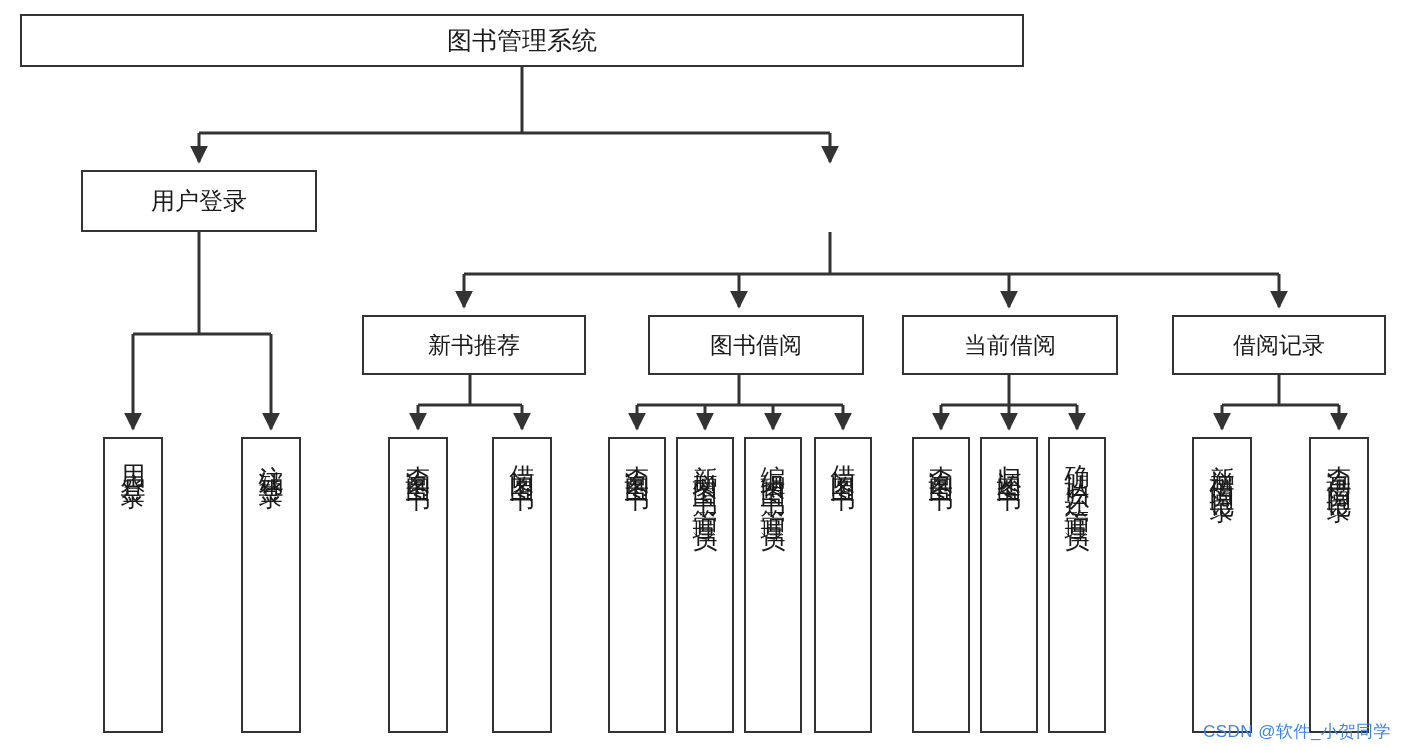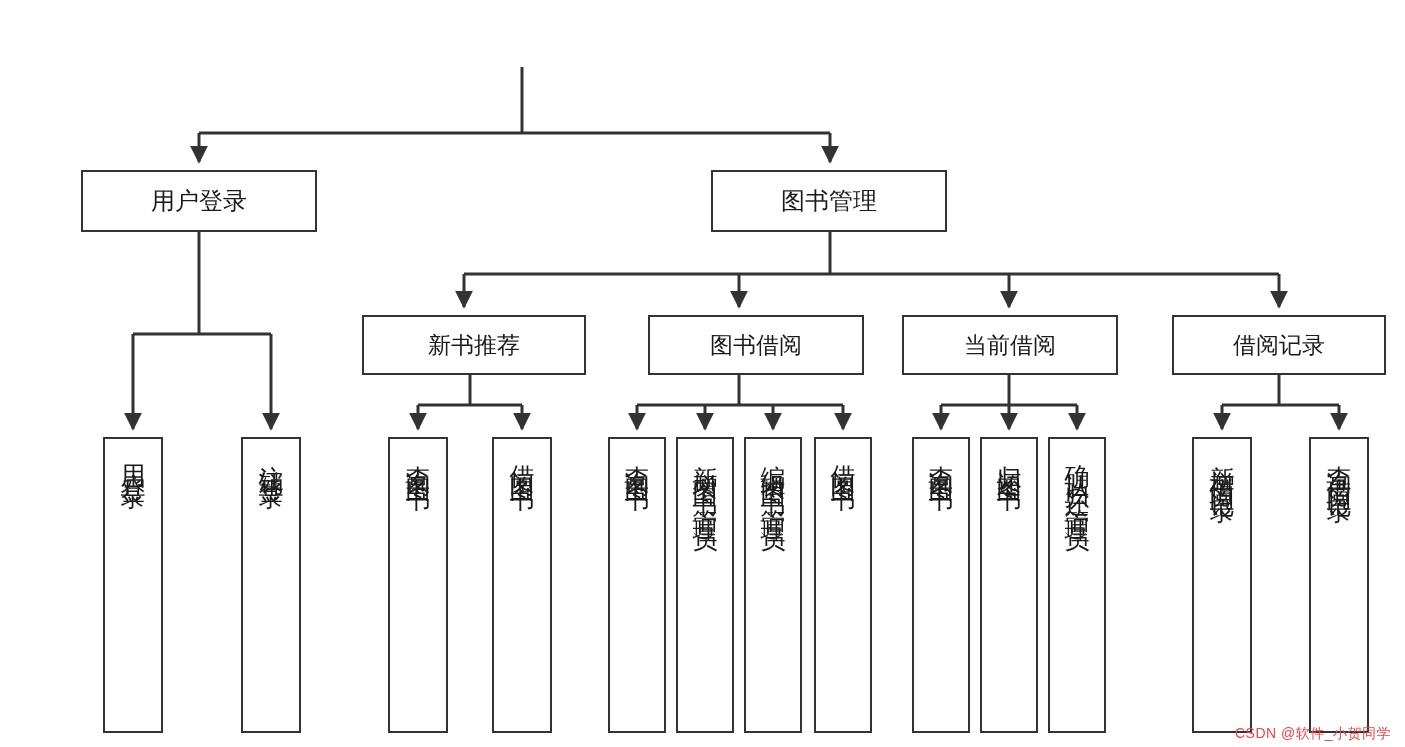--- a/index.html
+++ b/index.html
@@ -58,22 +58,22 @@
     line-height: 1;
     white-space: nowrap;
   }
   .leaf-mid .vtext {
     letter-spacing: 9px;
   }
   .watermark {
     position: absolute;
     right: 14px;
     bottom: 4px;
-    font-size: 14px;
-    color: #ef4444;
+    font-size: 17px;
+    color: #3b82f6;
     letter-spacing: 0.5px;
     white-space: nowrap;
     pointer-events: none;
   }
 </style>
 </head>
 <body>
 
 <div id="canvas">
 
@@ -121,24 +121,24 @@
       <path d="M 1077 405 L 1077 429" marker-end="url(#arrow)"></path>
 
       <path d="M 1279 375 L 1279 405"></path>
       <path d="M 1222 405 L 1339 405"></path>
       <path d="M 1222 405 L 1222 429" marker-end="url(#arrow)"></path>
       <path d="M 1339 405 L 1339 429" marker-end="url(#arrow)"></path>
 
     </g>
   </svg>
 
+  <div class="node root" style="left:20px; top:14px; width:1004px; height:53px;">图书管理系统</div>
 
   <div class="node level2" style="left:81px; top:170px; width:236px; height:62px;">用户登录</div>
 
-  <div class="node level2" style="left:711px; top:170px; width:236px; height:62px;">图书管理</div>
 
   <div class="node level3" style="left:362px; top:315px; width:224px; height:60px;">新书推荐</div>
 
   <div class="node level3" style="left:632px; top:315px; width:216px; height:60px;margin-left:16px;">图书借阅</div>
 
   <div class="node level3" style="left:1172px; top:315px; width:214px; height:60px;">借阅记录</div>
 
   <div class="node level3" style="left:902px; top:315px; width:216px; height:60px;">当前借阅</div>
 
   <div class="node leaf" style="left:103px; top:437px; width:60px; height:296px;">

